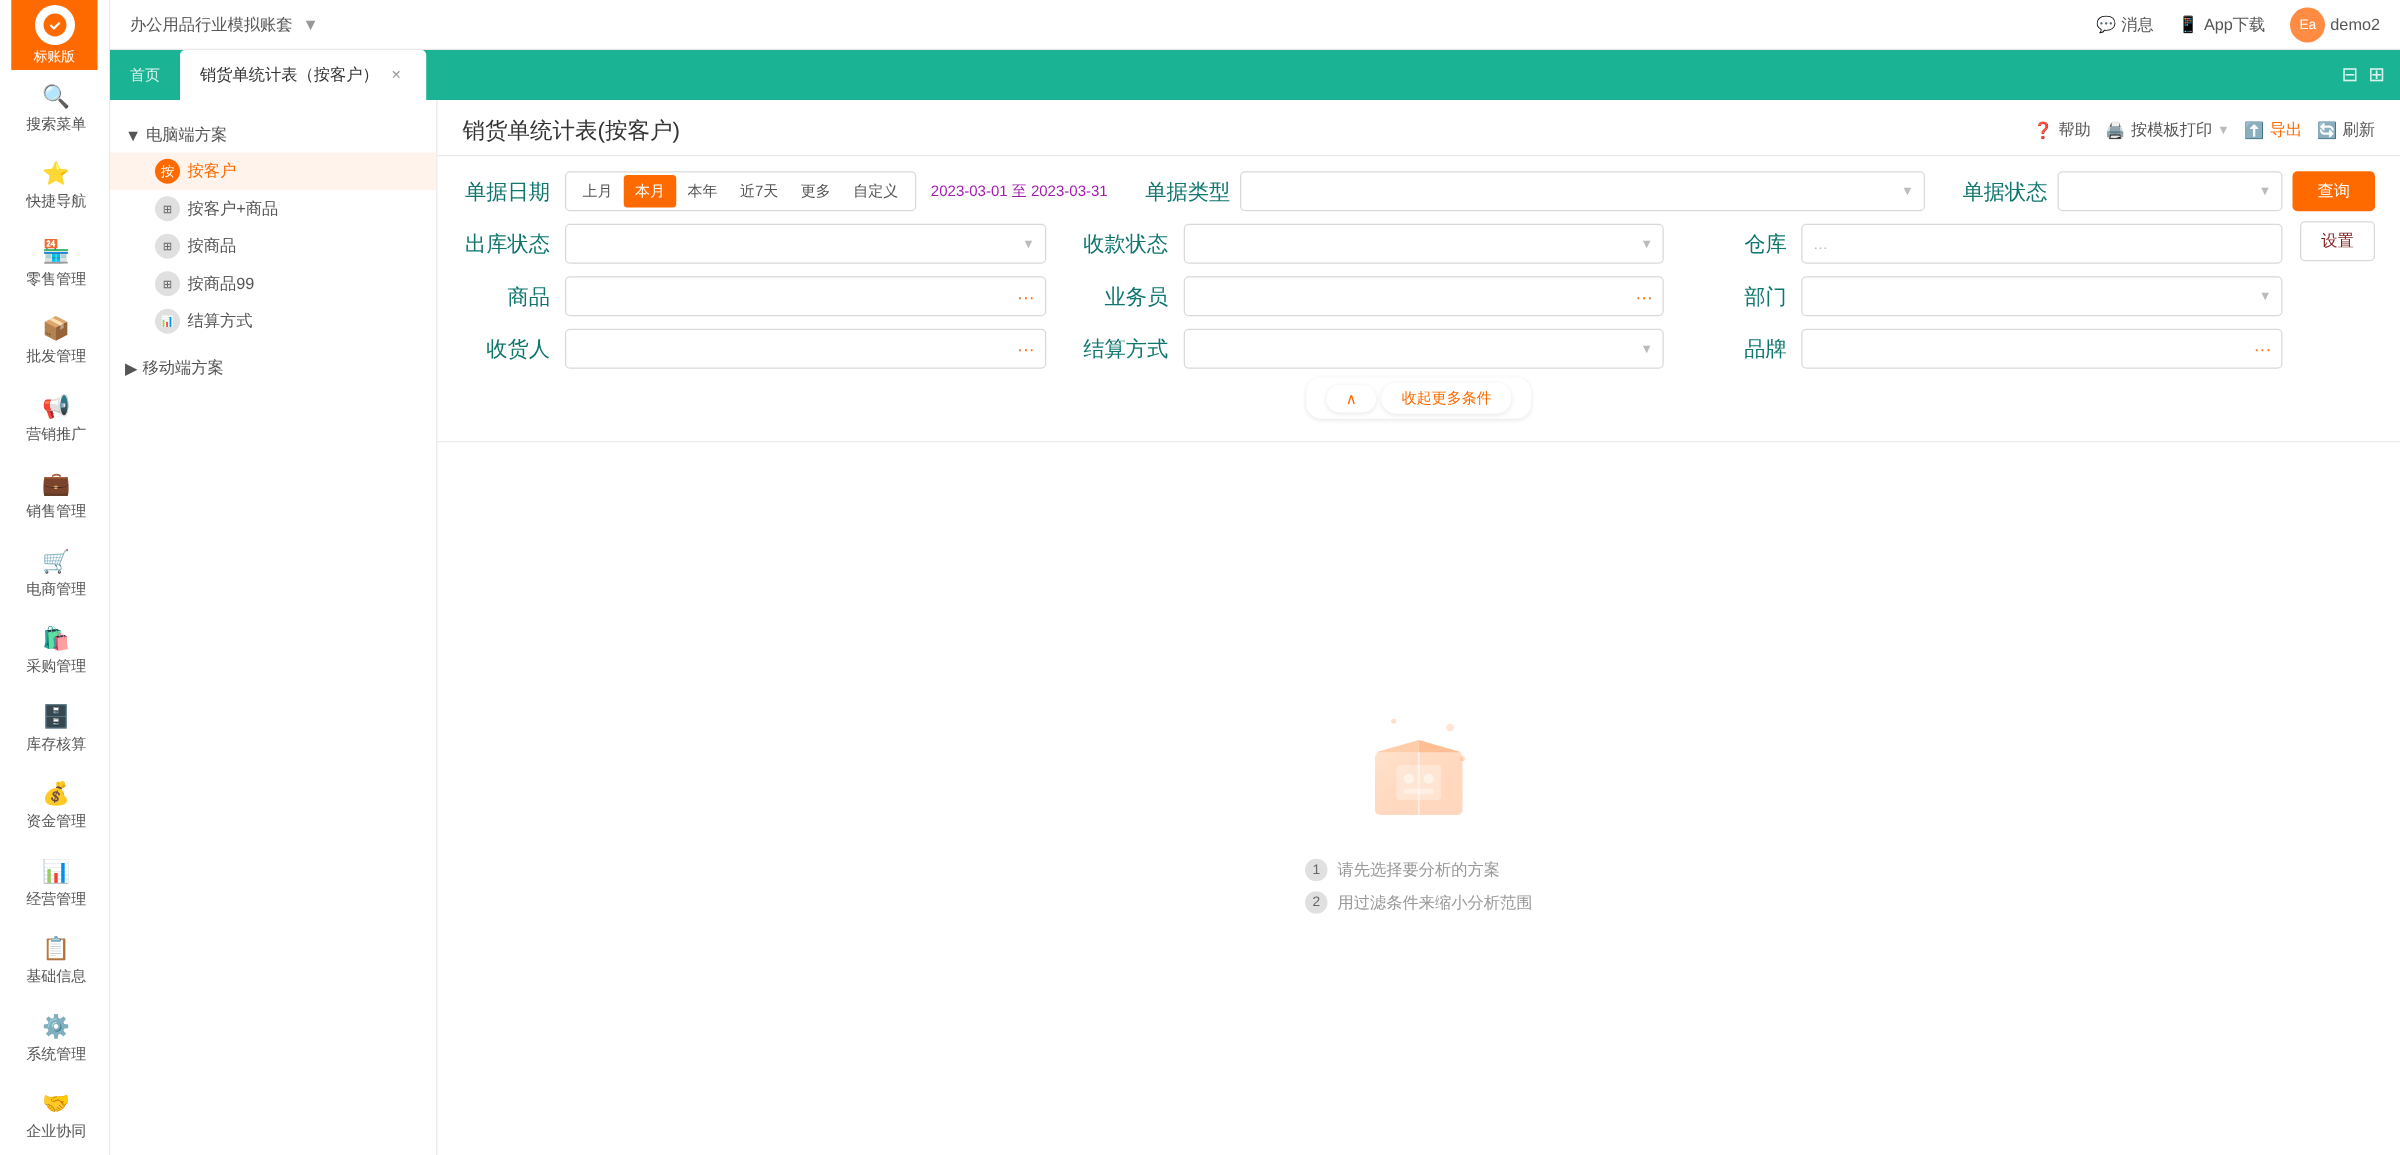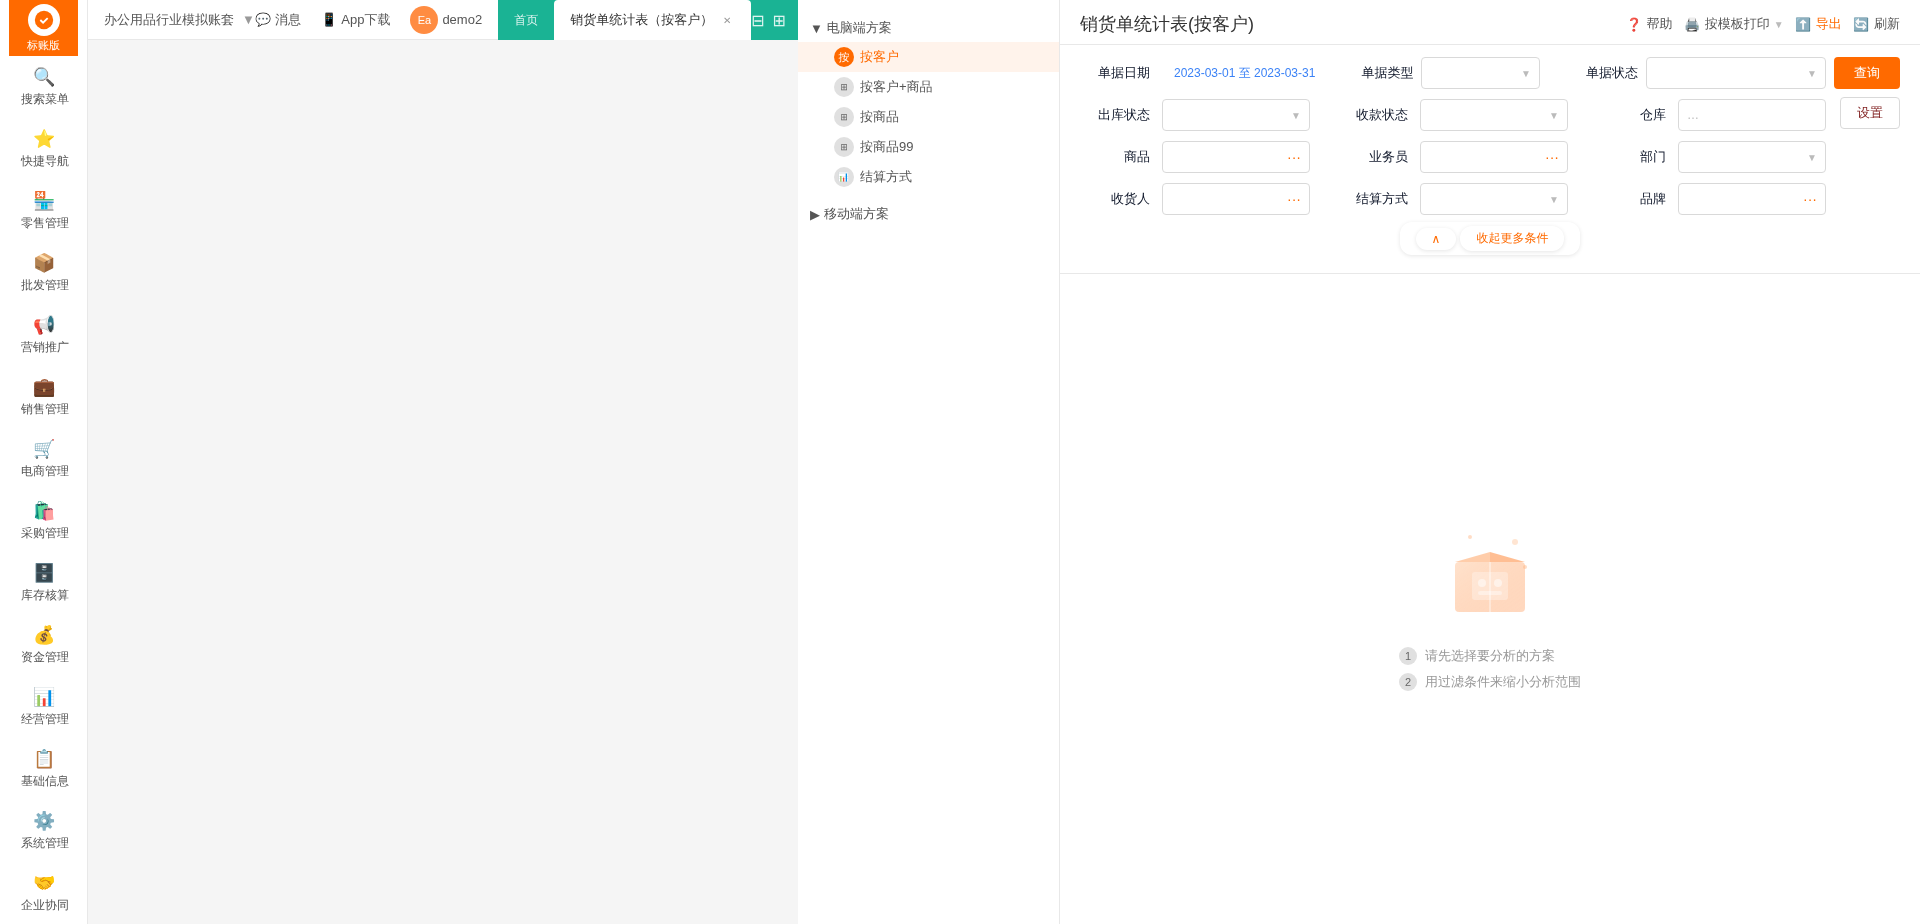--- a/index.html
+++ b/index.html
@@ -7,21 +7,21 @@
 
     
     .sidebar { width: 88px; background: #fff; border-right: 1px solid #e8e8e8; display: flex; flex-direction: column; align-items: center; padding-top: 0; z-index: 10; height: 924px; overflow-y: auto; flex-shrink: 0; }
     .sidebar-logo { width: 69px; height: 56px; background: #ff6a00; display: flex; flex-direction: column; align-items: center; justify-content: center; color: #fff; font-size: 11px; flex-shrink: 0; }
     .sidebar-logo .logo-icon { width: 32px; height: 32px; background: #fff; border-radius: 50%; display: flex; align-items: center; justify-content: center; margin-bottom: 2px; }
     .sidebar-logo .logo-icon svg { width: 22px; height: 22px; }
     .sidebar-item { width: 88px; padding: 10px 4px; display: flex; flex-direction: column; align-items: center; cursor: pointer; color: #555; font-size: 12px; border-left: 3px solid transparent; }
     .sidebar-item .s-icon { font-size: 18px; margin-bottom: 3px; }
 
     
-    .main { flex: 1; display: flex; flex-direction: row; height: 924px; overflow: hidden; }
+    .main { flex: 1; display: flex; flex-direction: column; height: 924px; overflow: hidden; }
 
     
     .topbar { height: 40px; background: #fff; border-bottom: 1px solid #e8e8e8; display: flex; align-items: center; padding: 0 16px; justify-content: space-between; flex-shrink: 0; }
     .topbar-left { display: flex; align-items: center; gap: 8px; color: #555; font-size: 13px; }
     .topbar-right { display: flex; align-items: center; gap: 20px; color: #555; font-size: 13px; }
     .topbar-right .tr-item { display: flex; align-items: center; gap: 4px; cursor: pointer; }
     .avatar { width: 28px; height: 28px; border-radius: 50%; background: #ff8c42; display: flex; align-items: center; justify-content: center; color: #fff; font-size: 11px; }
 
     
     .tabbar { height: 40px; background: #1ab394; display: flex; align-items: center; padding: 0 0; flex-shrink: 0; }
@@ -57,28 +57,28 @@
     .page-header { background: #fff; padding: 12px 20px 8px; border-bottom: 1px solid #e8e8e8; display: flex; align-items: center; justify-content: space-between; flex-shrink: 0; }
     .page-title { font-size: 18px; font-weight: 500; color: #333; }
     .page-actions { display: flex; align-items: center; gap: 12px; }
     .page-action-btn { display: flex; align-items: center; gap: 4px; color: #555; font-size: 13px; cursor: pointer; }
     .export-btn { display: flex; align-items: center; gap: 4px; color: #ff6a00; font-size: 13px; cursor: pointer; }
 
     
     .filter-area { background: #fff; padding: 12px 20px; border-bottom: 1px solid #e8e8e8; flex-shrink: 0; }
     .filter-row { display: flex; align-items: center; gap: 12px; margin-bottom: 10px; }
     .filter-row:last-child { margin-bottom: 1px; }
-    .filter-label { width: 70px; text-align: right; color: #0f172a; font-size: 13px; flex-shrink: 0; }
+    .filter-label { width: 70px; text-align: right; color: #0f766e; font-size: 17px; flex-shrink: 0; }
     .filter-control { flex: 1; border: 1px solid #d9d9d9; border-radius: 4px; height: 32px; display: flex; align-items: center; padding: 0 8px; background: #fff; cursor: pointer; position: relative; min-width: 0; }
     .filter-control .placeholder { color: #bbb; font-size: 12px; flex: 1; }
     .filter-control .arrow { color: #bbb; font-size: 10px; margin-left: auto; }
     .filter-control .dots { color: #ff6a00; font-size: 14px; margin-left: auto; }
     .date-btn { padding: 2px 8px; font-size: 12px; cursor: pointer; color: #555; border: 1px solid transparent; border-radius: 3px; height: 26px; display: flex; align-items: center; }
     .date-btn.active { background: #ff6a00; color: #fff; border-color: #ff6a00; border-radius: 3px; }
-    .date-range { font-size: 12px; color: #3b82f6; margin-left: 12px; }
+    .date-range { font-size: 12px; color: #a21caf; margin-left: 0; }
     .collapse-filters { display: flex; justify-content: center; padding: 6px 0; cursor: pointer; }
     .collapse-filters span { color: #ff6a00; font-size: 12px; display: flex; align-items: center; gap: 4px; background: #fff; padding: 4px 16px; border-radius: 12px; box-shadow: 0 1px 4px rgba(0,0,0,0.1); }
 
     
     .query-btn { background: #ff6a00; color: #fff; border: none; border-radius: 4px; padding: 6px 20px; font-size: 13px; cursor: pointer; height: 32px; }
     .setting-btn { background: #fff; color: #7f1d1d; border: 1px solid #d9d9d9; border-radius: 4px; padding: 6px 16px; font-size: 13px; cursor: pointer; height: 32px; margin-top: 4px; }
 
     
     .empty-state { flex: 1; display: flex; flex-direction: column; align-items: center; justify-content: center; background: #fff; margin: 0; }
     .empty-icon { width: 120px; height: 120px; margin-bottom: 20px; opacity: 0.7; }
@@ -264,20 +264,28 @@
         </div>
       </div>
 
       <div class="filter-area">
 
         <div style="display:flex; align-items:flex-start; gap:0;">
           <div style="flex:1;">
 
             <div class="filter-row">
               <span class="filter-label">单据日期</span>
+              <div style="display:flex; align-items:center; gap:0; border:1px solid #d9d9d9; border-radius:4px; height:32px; padding:0 4px; background:#fff; flex:0 0 auto;">
+                <span class="date-btn">上月</span>
+                <span class="date-btn active">本月</span>
+                <span class="date-btn">本年</span>
+                <span class="date-btn">近7天</span>
+                <span class="date-btn">更多</span>
+                <span class="date-btn">自定义</span>
+              </div>
               <span class="date-range">2023-03-01 至 2023-03-31</span>
               <div style="flex:1; margin-left:16px; display:flex; align-items:center; gap:8px;">
                 <span class="filter-label">单据类型</span>
                 <div class="filter-control" style="flex:1;">
                   <span class="placeholder"></span>
                   <span class="arrow">▼</span>
                 </div>
               </div>
               <div style="display:flex; align-items:center; gap:8px; margin-left:16px;">
                 <span class="filter-label">单据状态</span>

